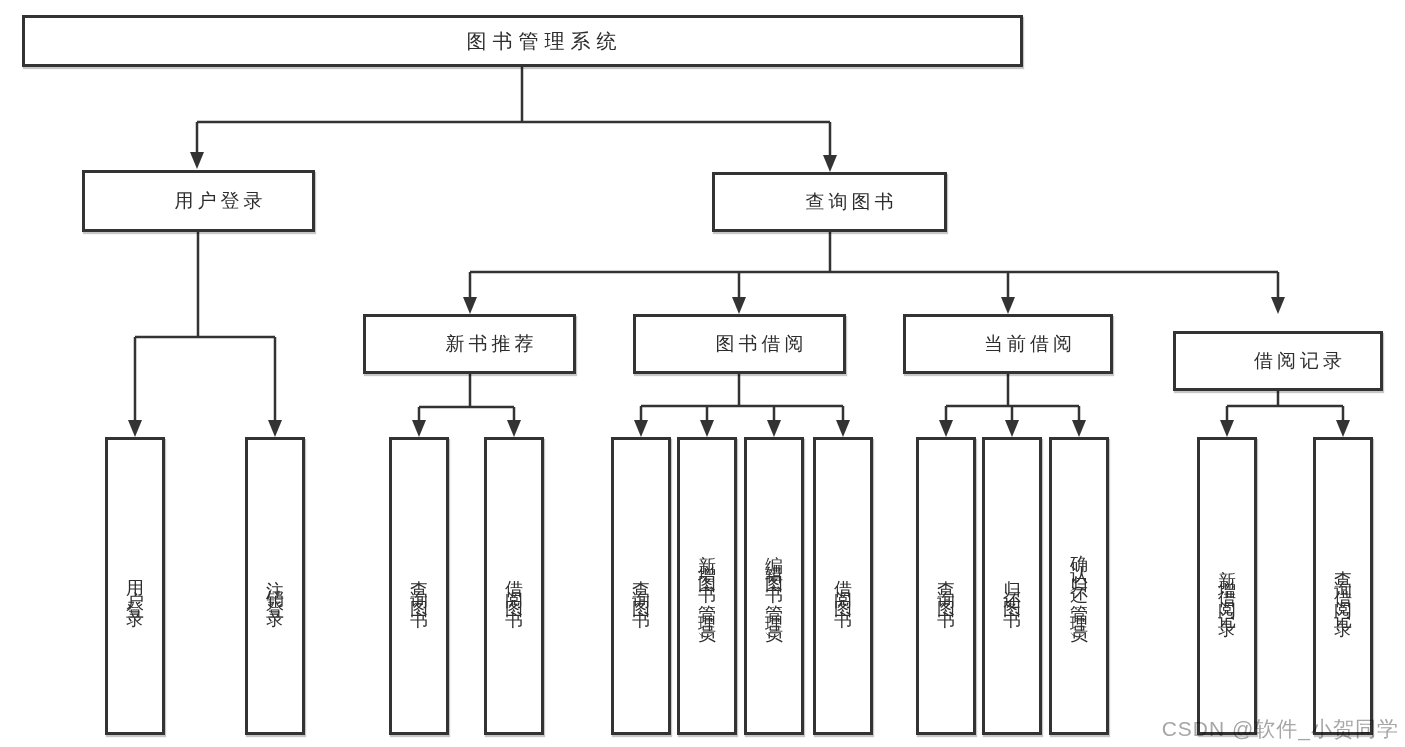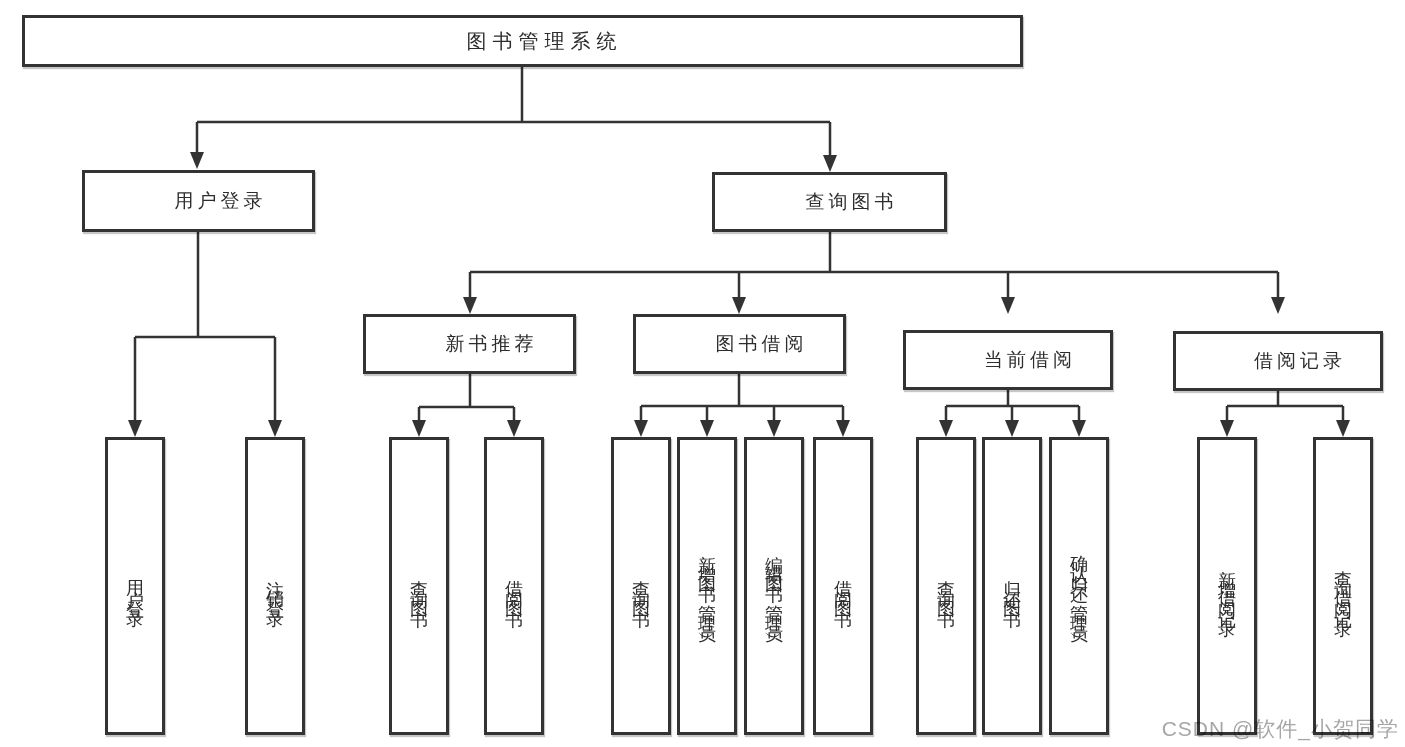--- a/index.html
+++ b/index.html
@@ -93,21 +93,21 @@
   <div class="node title" style="left:22px; top:15px; width:1001px; height:52px;">图书管理系统</div>
 
   <div class="node" style="left:82px; top:170px; width:233px; height:62px;">用户登录</div>
 
   <div class="node" style="left:712px; top:172px; width:235px; height:60px;">查询图书</div>
 
   <div class="node" style="left:363px; top:314px; width:213px; height:60px;">新书推荐</div>
 
   <div class="node" style="left:633px; top:314px; width:213px; height:60px;">图书借阅</div>
 
-  <div class="node" style="left:903px; top:314px; width:210px; height:60px;margin-top:16px;">当前借阅</div>
+  <div class="node" style="left:903px; top:314px; width:210px; height:60px;">当前借阅</div>
 
   <div class="node" style="left:1173px; top:331px; width:210px; height:60px;">借阅记录</div>
 
   <div class="node leaf" style="left:105px; top:437px; width:60px; height:298px;">用户登录</div>
   <div class="node leaf" style="left:245px; top:437px; width:60px; height:298px;">注销登录</div>
 
   <div class="node leaf" style="left:389px; top:437px; width:60px; height:298px;">查询图书</div>
   <div class="node leaf" style="left:484px; top:437px; width:60px; height:298px;">借阅图书</div>
 
   <div class="node leaf" style="left:611px; top:437px; width:60px; height:298px;">查询图书</div>

